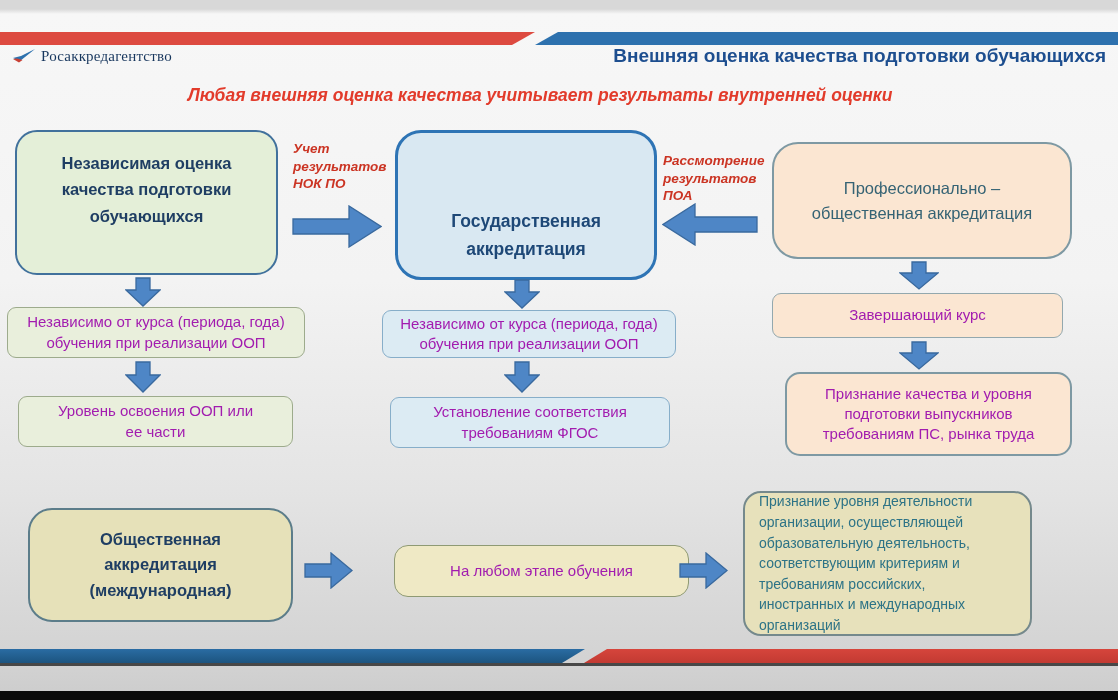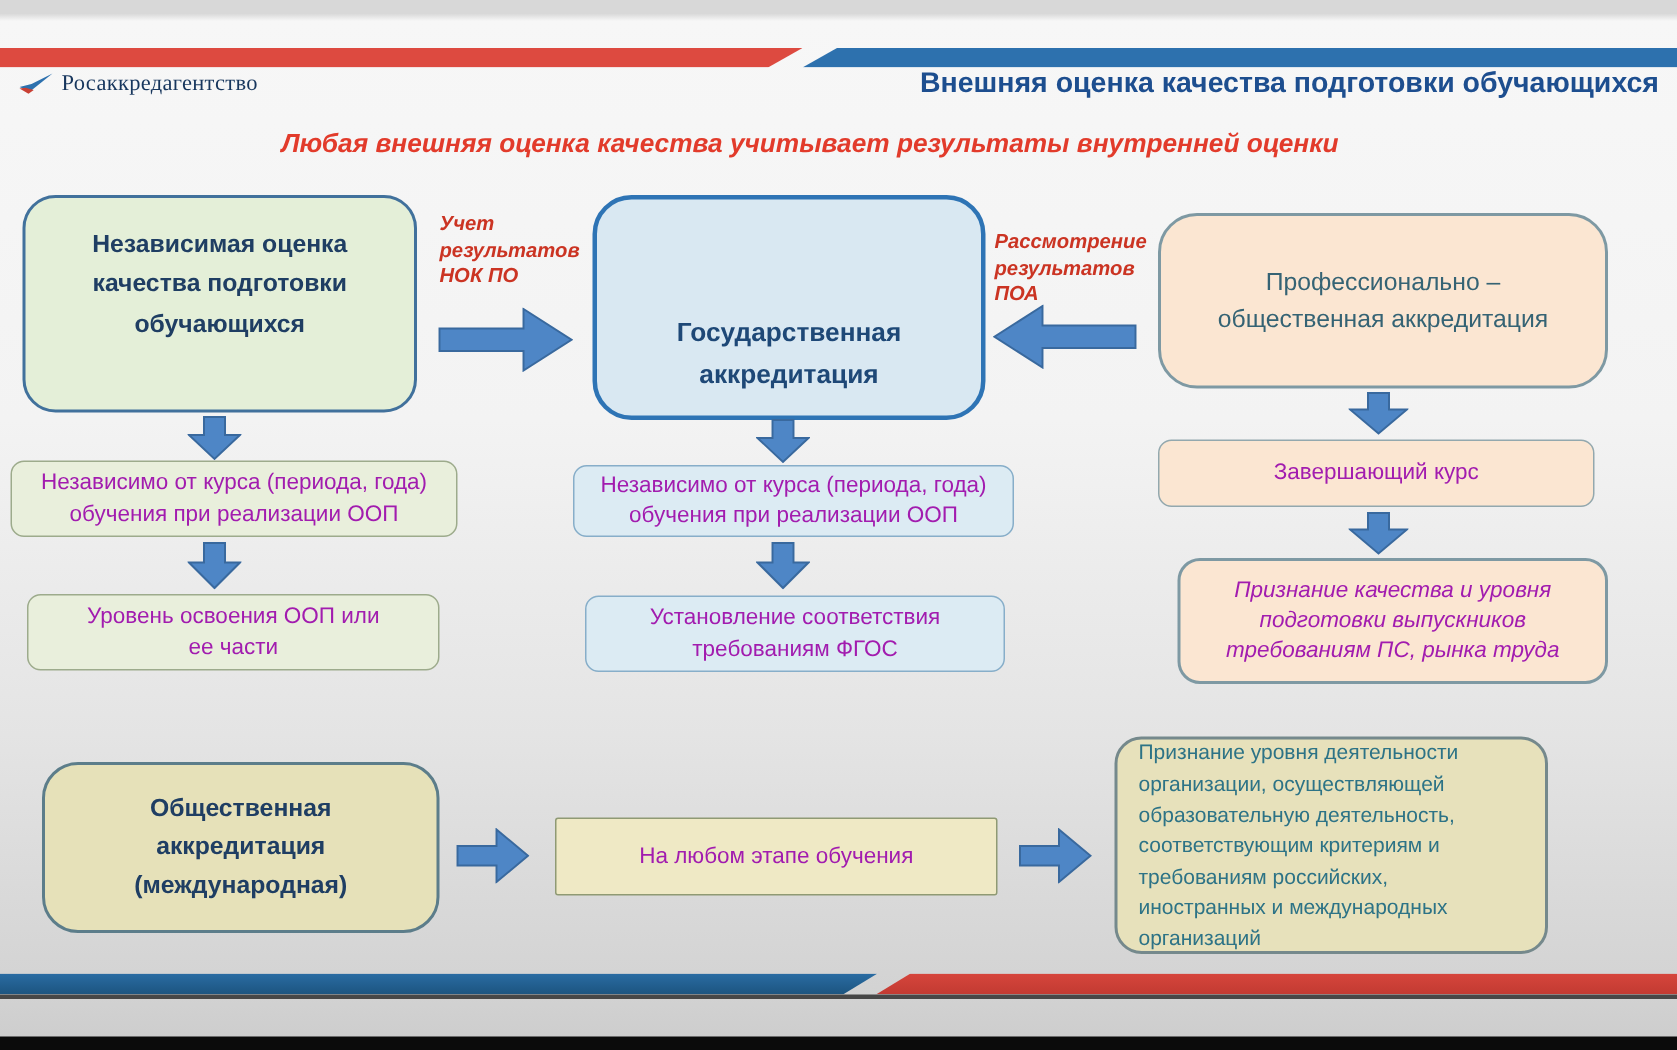--- a/index.html
+++ b/index.html
@@ -28,21 +28,21 @@
   .box{position:absolute;box-sizing:border-box;display:flex;align-items:center;justify-content:center;text-align:center;}
   .box span{display:block;}
   .green-big{background:#e4efd8;border:2px solid #41719c;border-radius:22px;}
   .green-sm{background:#e9efdc;border:1.5px solid #9dab8c;border-radius:9px;}
   .blue-big{background:#d9e8f2;border:3px solid #2e74b5;border-radius:26px;}
   .blue-sm{background:#dcebf3;border:1.5px solid #87aec9;border-radius:9px;}
   .peach-big{background:#fbe6d2;border:2px solid #7e99a3;border-radius:26px;}
   .peach-sm{background:#fbe6d2;border:1.5px solid #93a8ae;border-radius:9px;}
   .peach-md{background:#fbe6d2;border:2px solid #7e99a3;border-radius:15px;}
   .tan-big{background:#e6e1b9;border:2.5px solid #5c7d8a;border-radius:24px;}
-  .tan-sm{background:#efe9c5;border:1.5px solid #8f9a74;border-radius:2px;}
+  .tan-sm{background:#efe9c5;border:1.5px solid #8f9a74;border-radius:14px;margin-left:24px;}
   .tan-md{background:#e7e1bb;border:2px solid #75898c;border-radius:18px;}
 
   .navy{color:#1f3e63;font-weight:bold;font-size:16.5px;line-height:1.6;}
   .navy-lg{color:#1e4877;font-weight:bold;font-size:17.5px;line-height:1.6;margin-top:42px;}
   .slate{color:#356374;font-size:16.5px;line-height:1.5;}
   .teal{color:#a21caf;font-size:15px;line-height:1.35;}
   .teal-left{color:#2d7386;font-size:14px;line-height:1.47;text-align:left;}
 
   .red-label{position:absolute;color:#cb3423;font-weight:bold;font-style:italic;font-size:13.5px;line-height:1.3;text-align:left;}
   .arrow{position:absolute;}
@@ -115,21 +115,21 @@
   <svg class="arrow" style="left:899px;top:261px;" width="40" height="29" viewBox="0 0 40 29">
       <polygon points="13,1 27,1 27,12 39,12 20,28 1,12 13,12"></polygon>
     </svg>
   <div class="box peach-sm" style="left:772px;top:293px;width:291px;height:45px;">
     <span class="teal">Завершающий курс</span>
   </div>
   <svg class="arrow" style="left:899px;top:341px;" width="40" height="29" viewBox="0 0 40 29">
       <polygon points="13,1 27,1 27,12 39,12 20,28 1,12 13,12"></polygon>
     </svg>
   <div class="box peach-md" style="left:785px;top:372px;width:287px;height:84px;">
-    <span class="teal" style="max-width:235px;font-style:italic;">Признание качества и уровня подготовки выпускников требованиям ПС, рынка труда</span>
+    <span class="teal" style="max-width:235px;">Признание качества и уровня подготовки выпускников требованиям ПС, рынка труда</span>
   </div>
 
   <div class="box tan-big" style="left:28px;top:508px;width:265px;height:114px;">
     <span class="navy" style="max-width:165px;line-height:1.55;">Общественная аккредитация (международная)</span>
   </div>
   <svg class="arrow" style="left:304px;top:552px;" width="49" height="37" viewBox="0 0 49 37">
       <polygon points="1,12 27,12 27,1 48,18.5 27,36 27,25 1,25"></polygon>
     </svg>
   <div class="box tan-sm" style="left:370px;top:545px;width:295px;height:52px;">
     <span class="teal">На любом этапе обучения</span>

